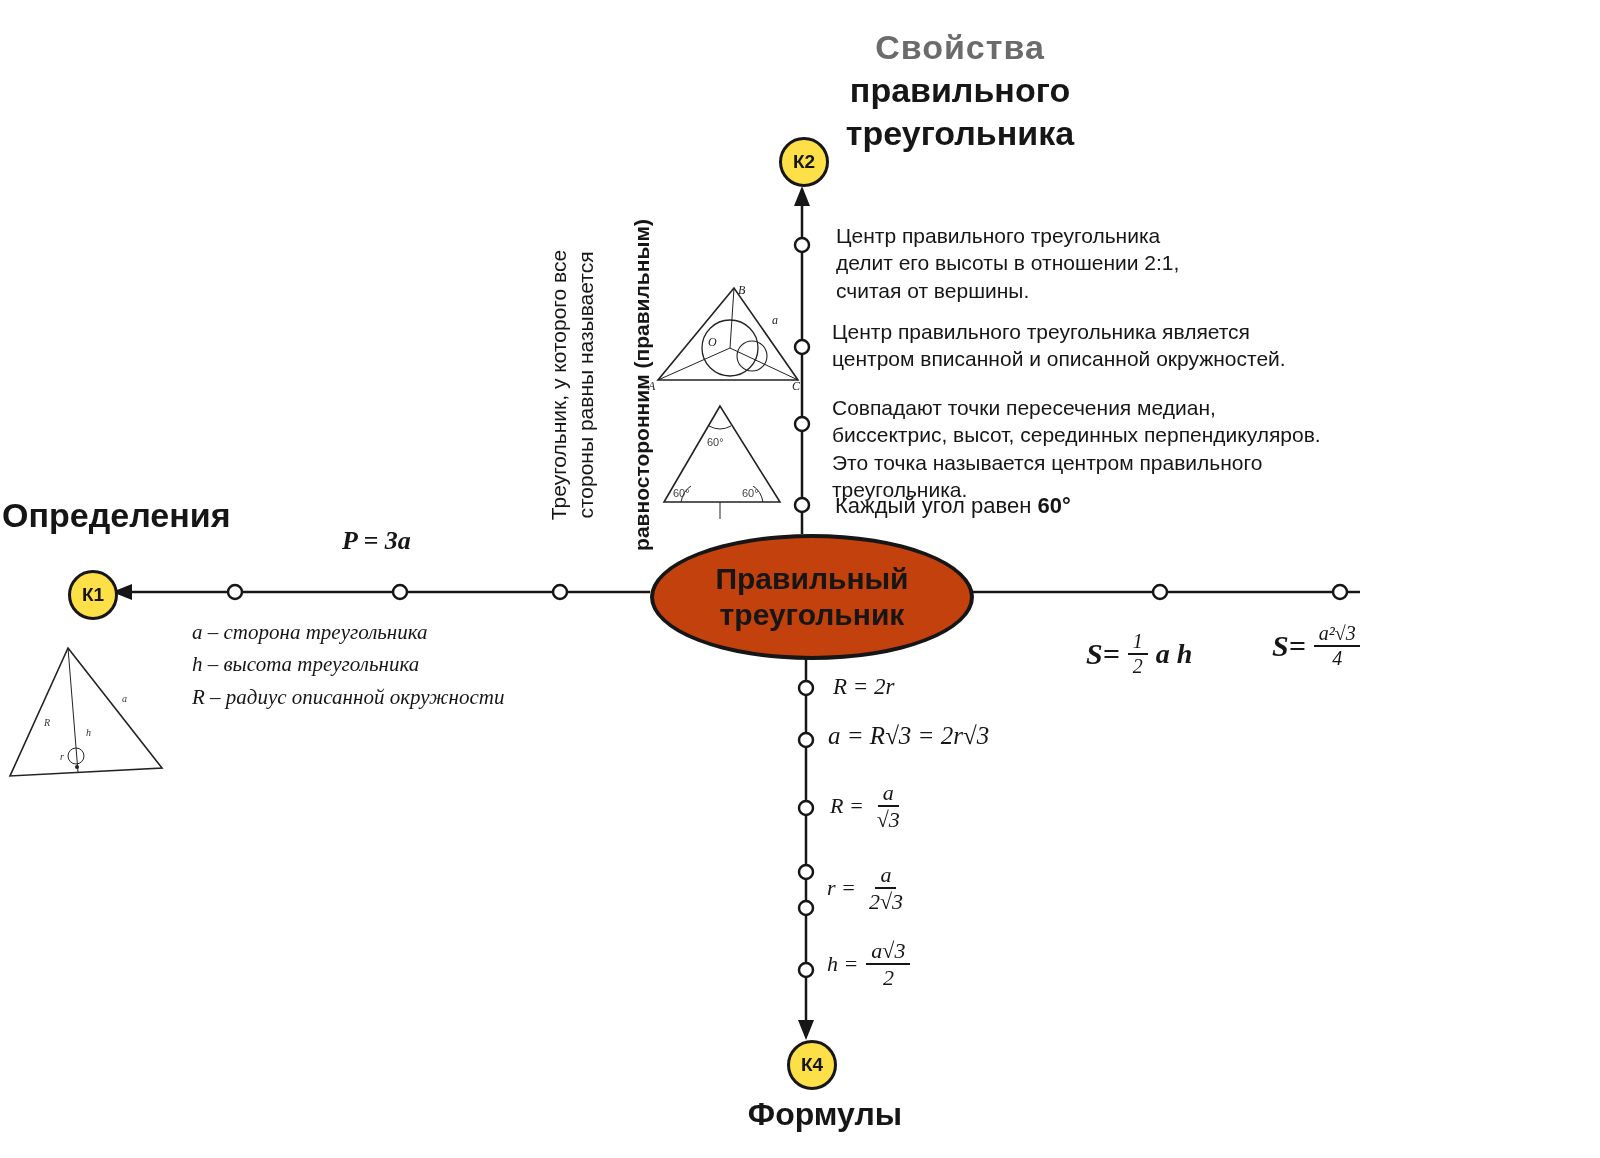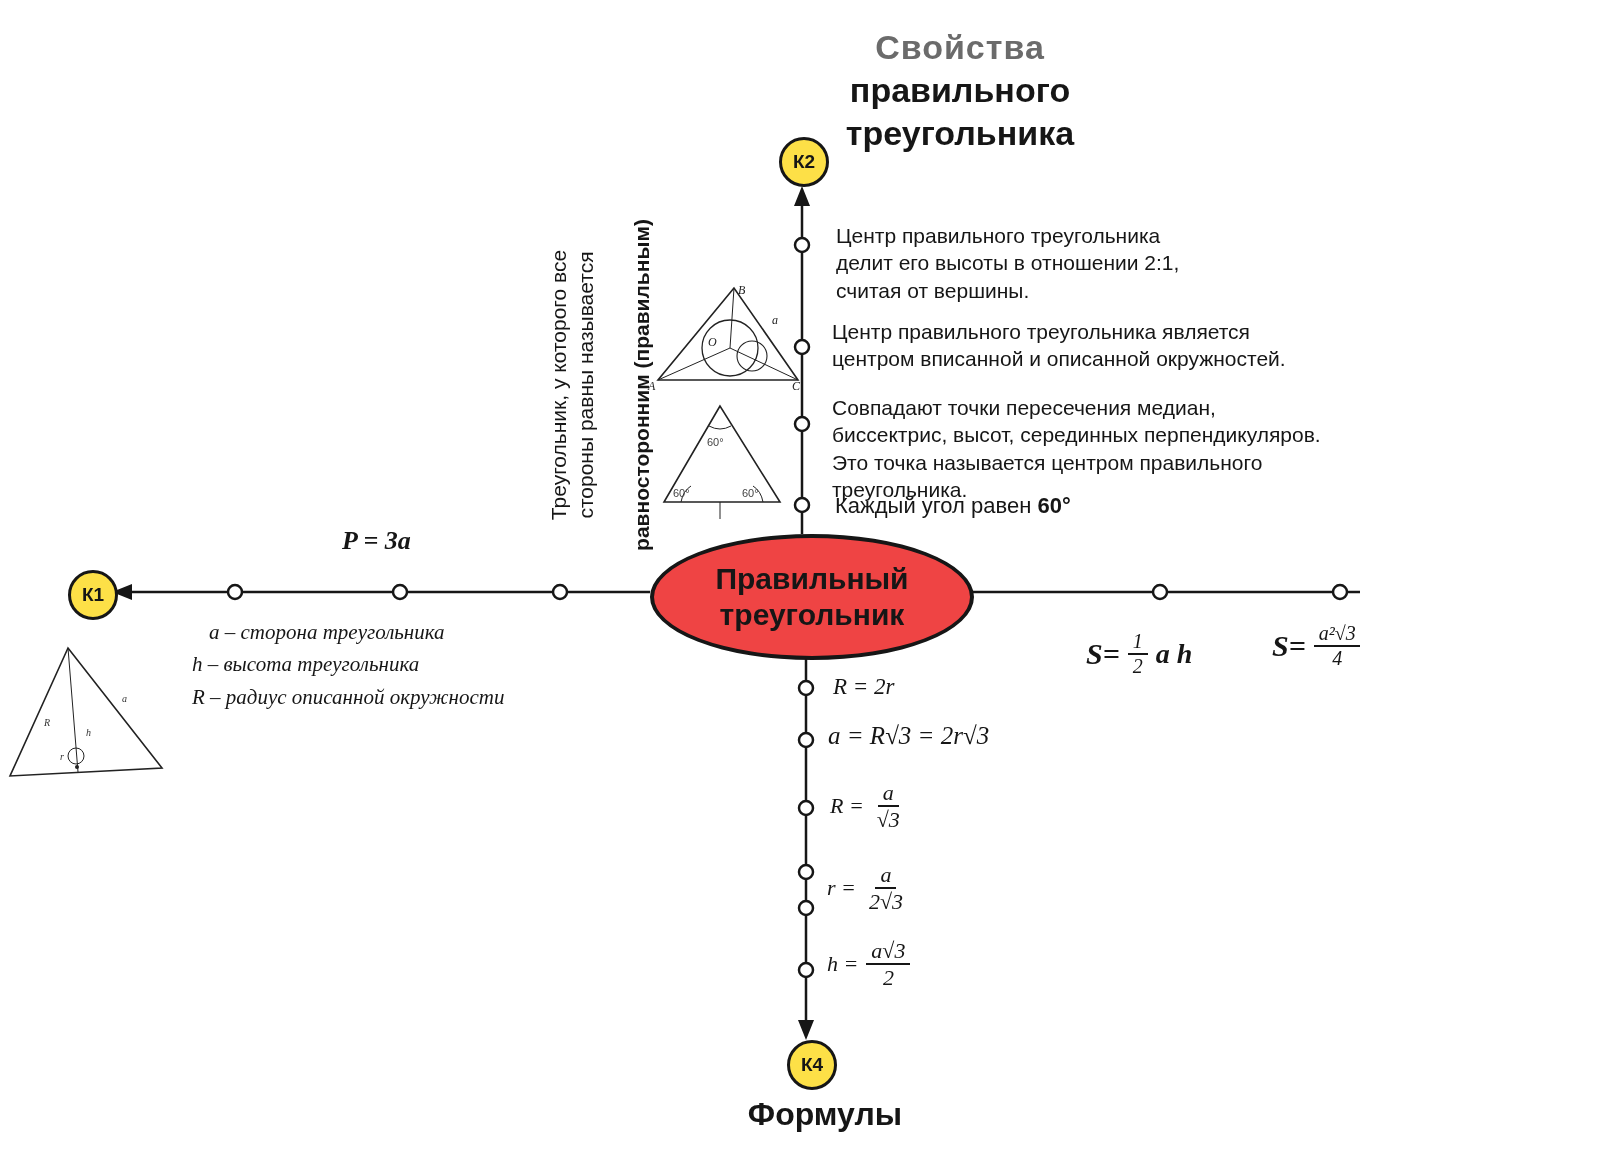--- a/index.html
+++ b/index.html
@@ -4,21 +4,21 @@
 <style>
   html,body{margin:0;padding:0;background:#ffffff;}
   #canvas{position:relative;width:1360px;height:1158px;background:#fff;color:#161616;
           font-family:"Liberation Sans",sans-serif;overflow:hidden;}
   #connectors{position:absolute;left:0;top:0;pointer-events:none;}
   .sketch{position:absolute;}
   .knode{position:absolute;width:44px;height:44px;border:3px solid #161616;border-radius:50%;
          background:#fde047;display:flex;align-items:center;justify-content:center;
          font-weight:bold;font-size:19px;z-index:3;}
   .ellipse{position:absolute;left:650px;top:534px;width:316px;height:118px;border:4px solid #161616;
-           border-radius:50%;background:#ef4444;display:flex;align-items:center;justify-content:center;
+           border-radius:50%;background:#c2410c;display:flex;align-items:center;justify-content:center;
            text-align:center;font-weight:bold;font-size:30px;line-height:1.2;white-space:pre-line;z-index:2;}
   .title-top{position:absolute;left:775px;top:26px;width:370px;text-align:center;font-weight:bold;
              font-size:34px;line-height:1.27;}
   .title-top .t1{color:#6b6b6b;letter-spacing:1px;}
   .title-left{position:absolute;left:2px;top:496px;font-weight:bold;font-size:34px;}
   .title-bottom{position:absolute;left:690px;top:1096px;width:270px;text-align:center;font-weight:bold;font-size:32px;}
   .prop{position:absolute;font-size:21px;line-height:1.3;white-space:pre-line;}
   .prop-inline{position:absolute;font-size:22px;}
   .prop-inline b{font-size:22px;}
   .rotated{position:absolute;left:355px;top:342px;width:410px;height:86px;transform:rotate(-90deg);
@@ -68,20 +68,21 @@
     <circle cx="806" cy="872" r="7" fill="#fff" stroke="#161616" stroke-width="2.5"></circle>
     <circle cx="806" cy="908" r="7" fill="#fff" stroke="#161616" stroke-width="2.5"></circle>
     <circle cx="806" cy="970" r="7" fill="#fff" stroke="#161616" stroke-width="2.5"></circle>
   </svg>
 
   <div class="title-top">
     <div class="t1">Свойства</div>
     <div>правильного</div>
     <div>треугольника</div>
   </div>
+  <div class="title-left">Определения</div>
   <div class="title-bottom">Формулы</div>
 
   <div class="ellipse">Правильный
 треугольник</div>
 
   <div class="knode" style="left:68px;top:570px;">
     <span>К1</span>
   </div>
   <div class="knode" style="left:779px;top:137px;">
     <span>К2</span>
@@ -106,21 +107,21 @@
     <b>60°</b>
   </div>
 
   <div class="rotated">
     <div>Треугольник, у которого все
 стороны  равны называется</div>
     <div class="bold-line">равносторонним (правильным)</div>
   </div>
 
   <div class="perimeter math">P = 3a</div>
-  <div class="def-item math" style="top:620px;margin-left:17px;">a – сторона треугольника</div>
+  <div class="def-item math" style="top:620px;">a – сторона треугольника</div>
   <div class="def-item math" style="top:652px;font-style:italic;">h – высота треугольника</div>
   <div class="def-item math" style="top:685px;">R – радиус описанной окружности</div>
 
   <div class="formula" style="left:1086px;top:630px;">
     <span class="lead-big math">S=</span>
     <span class="frac frac-sm math">
       <span class="num">1</span>
       <span class="den">2</span>
     </span>
     <span class="tail-big math">a h</span>

